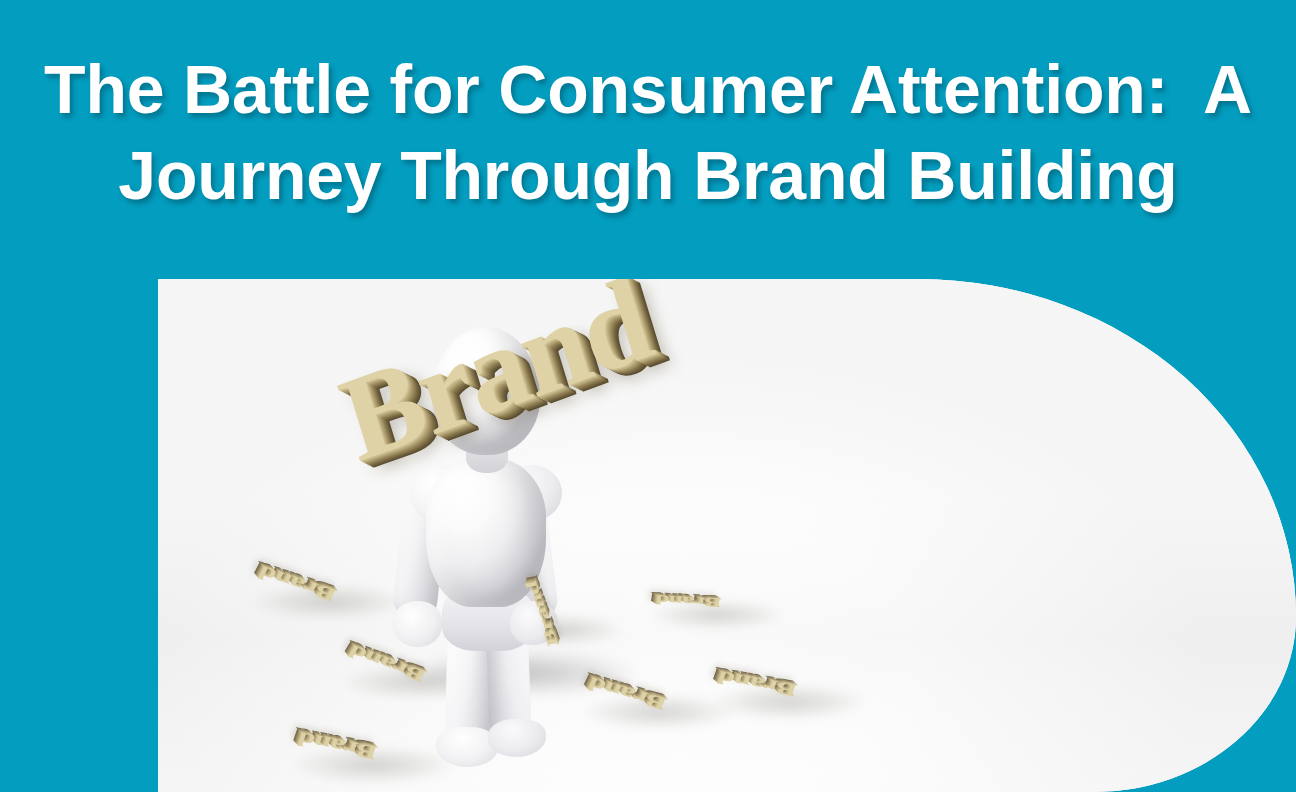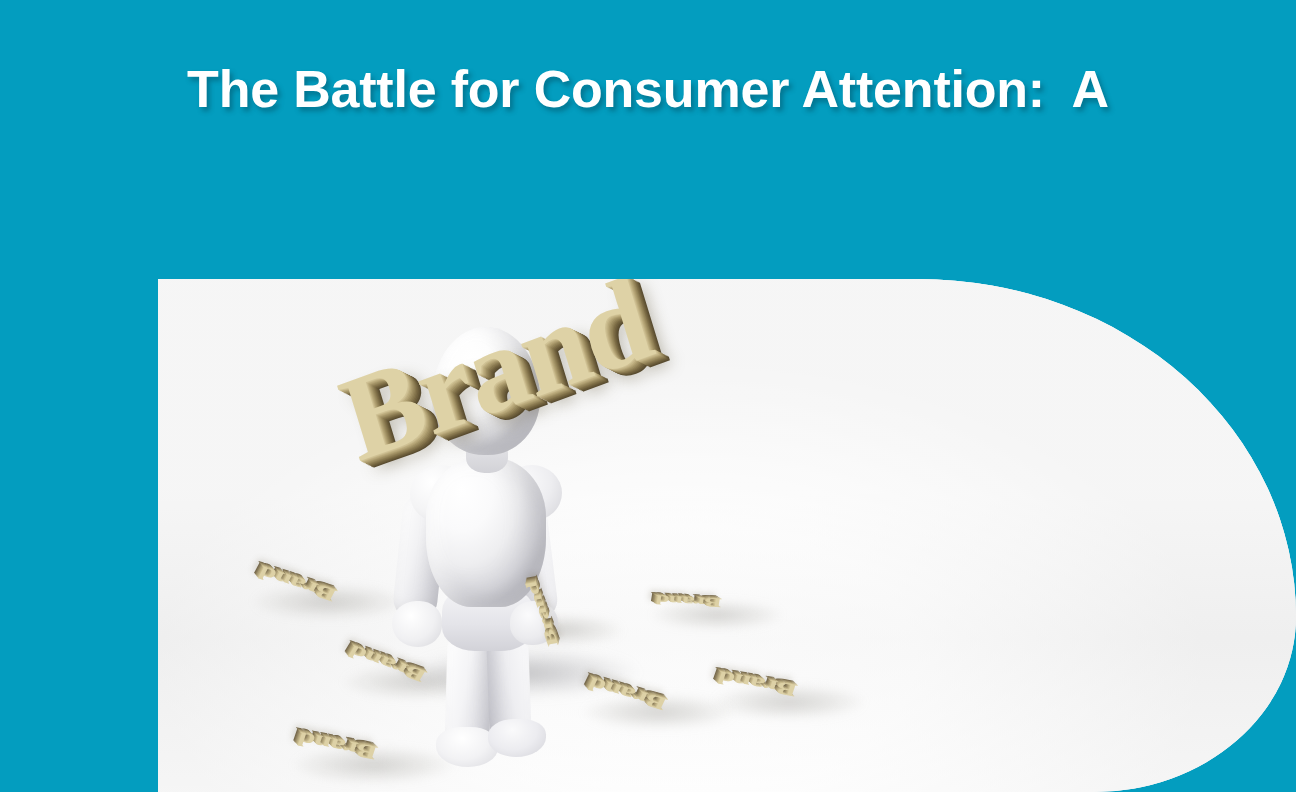--- a/index.html
+++ b/index.html
@@ -15,21 +15,21 @@
   #title-block{
     position:absolute;left:0;top:46px;width:1296px;
     text-align:center;
     z-index:5;
   }
   .title-line{
     display:block;
     color:#ffffff;
     font-family:"Liberation Sans",sans-serif;
     font-weight:bold;
-    font-size:52px;
+    font-size:68px;
     line-height:86px;
     letter-spacing:-0.2px;
     white-space:pre;
     text-shadow:3px 4px 5px rgba(0,50,65,.38);
   }
 
   
   #card{
     position:absolute;
     left:158px;top:279px;
@@ -207,20 +207,21 @@
     border-radius:50%;
   }
 </style>
 </head>
 <body>
 
 <div id="stage">
 
   <div id="title-block">
     <span class="title-line">The Battle for Consumer Attention:  A</span>
+    <span class="title-line">Journey Through Brand Building</span>
   </div>
 
   <div id="card">
     <div id="card-floor"></div>
     <div id="card-vignette"></div>
 
     <div id="illus">
 
       <div class="floorsh" style="left:96px;  top:306px; width:150px; height:34px;"></div>
       <div class="floorsh" style="left:186px; top:386px; width:150px; height:34px;"></div>

